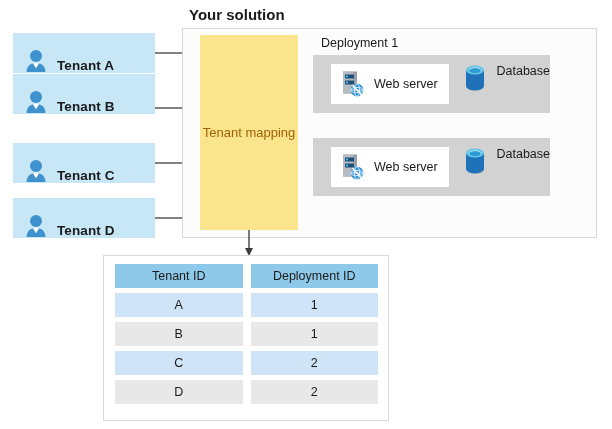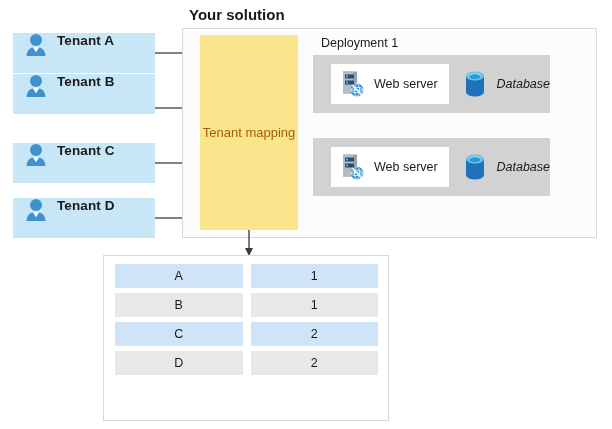--- a/index.html
+++ b/index.html
@@ -17,21 +17,21 @@
   }
 
   
   .tenant-box {
     position: absolute;
     left: 13px;
     width: 142px;
     height: 40px;
     background: #c7e7f7;
     display: flex;
-    align-items: flex-start;
+    align-items: flex-end;
     padding-left: 12px;
     box-sizing: border-box;
   }
   .tenant-label {
     font-size: 13.5px;
     font-weight: bold;
     color: #1a1a1a;
     margin-left: 10px;
     letter-spacing: 0.1px;
   }
@@ -100,23 +100,21 @@
     height: 40px;
     width: 130px;
     display: flex;
     align-items: center;
     padding-left: 8px;
     box-sizing: border-box;
   }
   .resource-plain {
     height: 40px;
     display: flex;
-    align-items: center;
     margin-left: 14px;
-    font-style: italic;
   }
   .resource-label {
     font-size: 12.5px;
     color: #1a1a1a;
     margin-left: 9px;
     white-space: nowrap;
   }
   .server-icon { width: 26px; height: 28px; display: block; flex: 0 0 auto; }
   .db-icon { width: 24px; height: 28px; display: block; flex: 0 0 auto; }
 
@@ -307,20 +305,24 @@
 </div>
 
 <svg class="arrow-v" style="left:243px; top:230px; height:26px;" viewBox="0 0 12 26">
   <line x1="6" y1="0" x2="6" y2="19" stroke="#595959" stroke-width="1.6"></line>
   <polygon points="2,18 10,18 6,26" fill="#3a3a3a"></polygon>
 </svg>
 
 <div class="table-frame"></div>
 <div class="table-inner">
 
+  <div class="trow">
+    <div class="tcell header">Tenant ID</div>
+    <div class="tcell header">Deployment ID</div>
+  </div>
 
   <div class="trow">
     <div class="tcell blue">A</div>
     <div class="tcell blue">1</div>
   </div>
 
   <div class="trow">
     <div class="tcell gray">B</div>
     <div class="tcell gray">1</div>
   </div>

